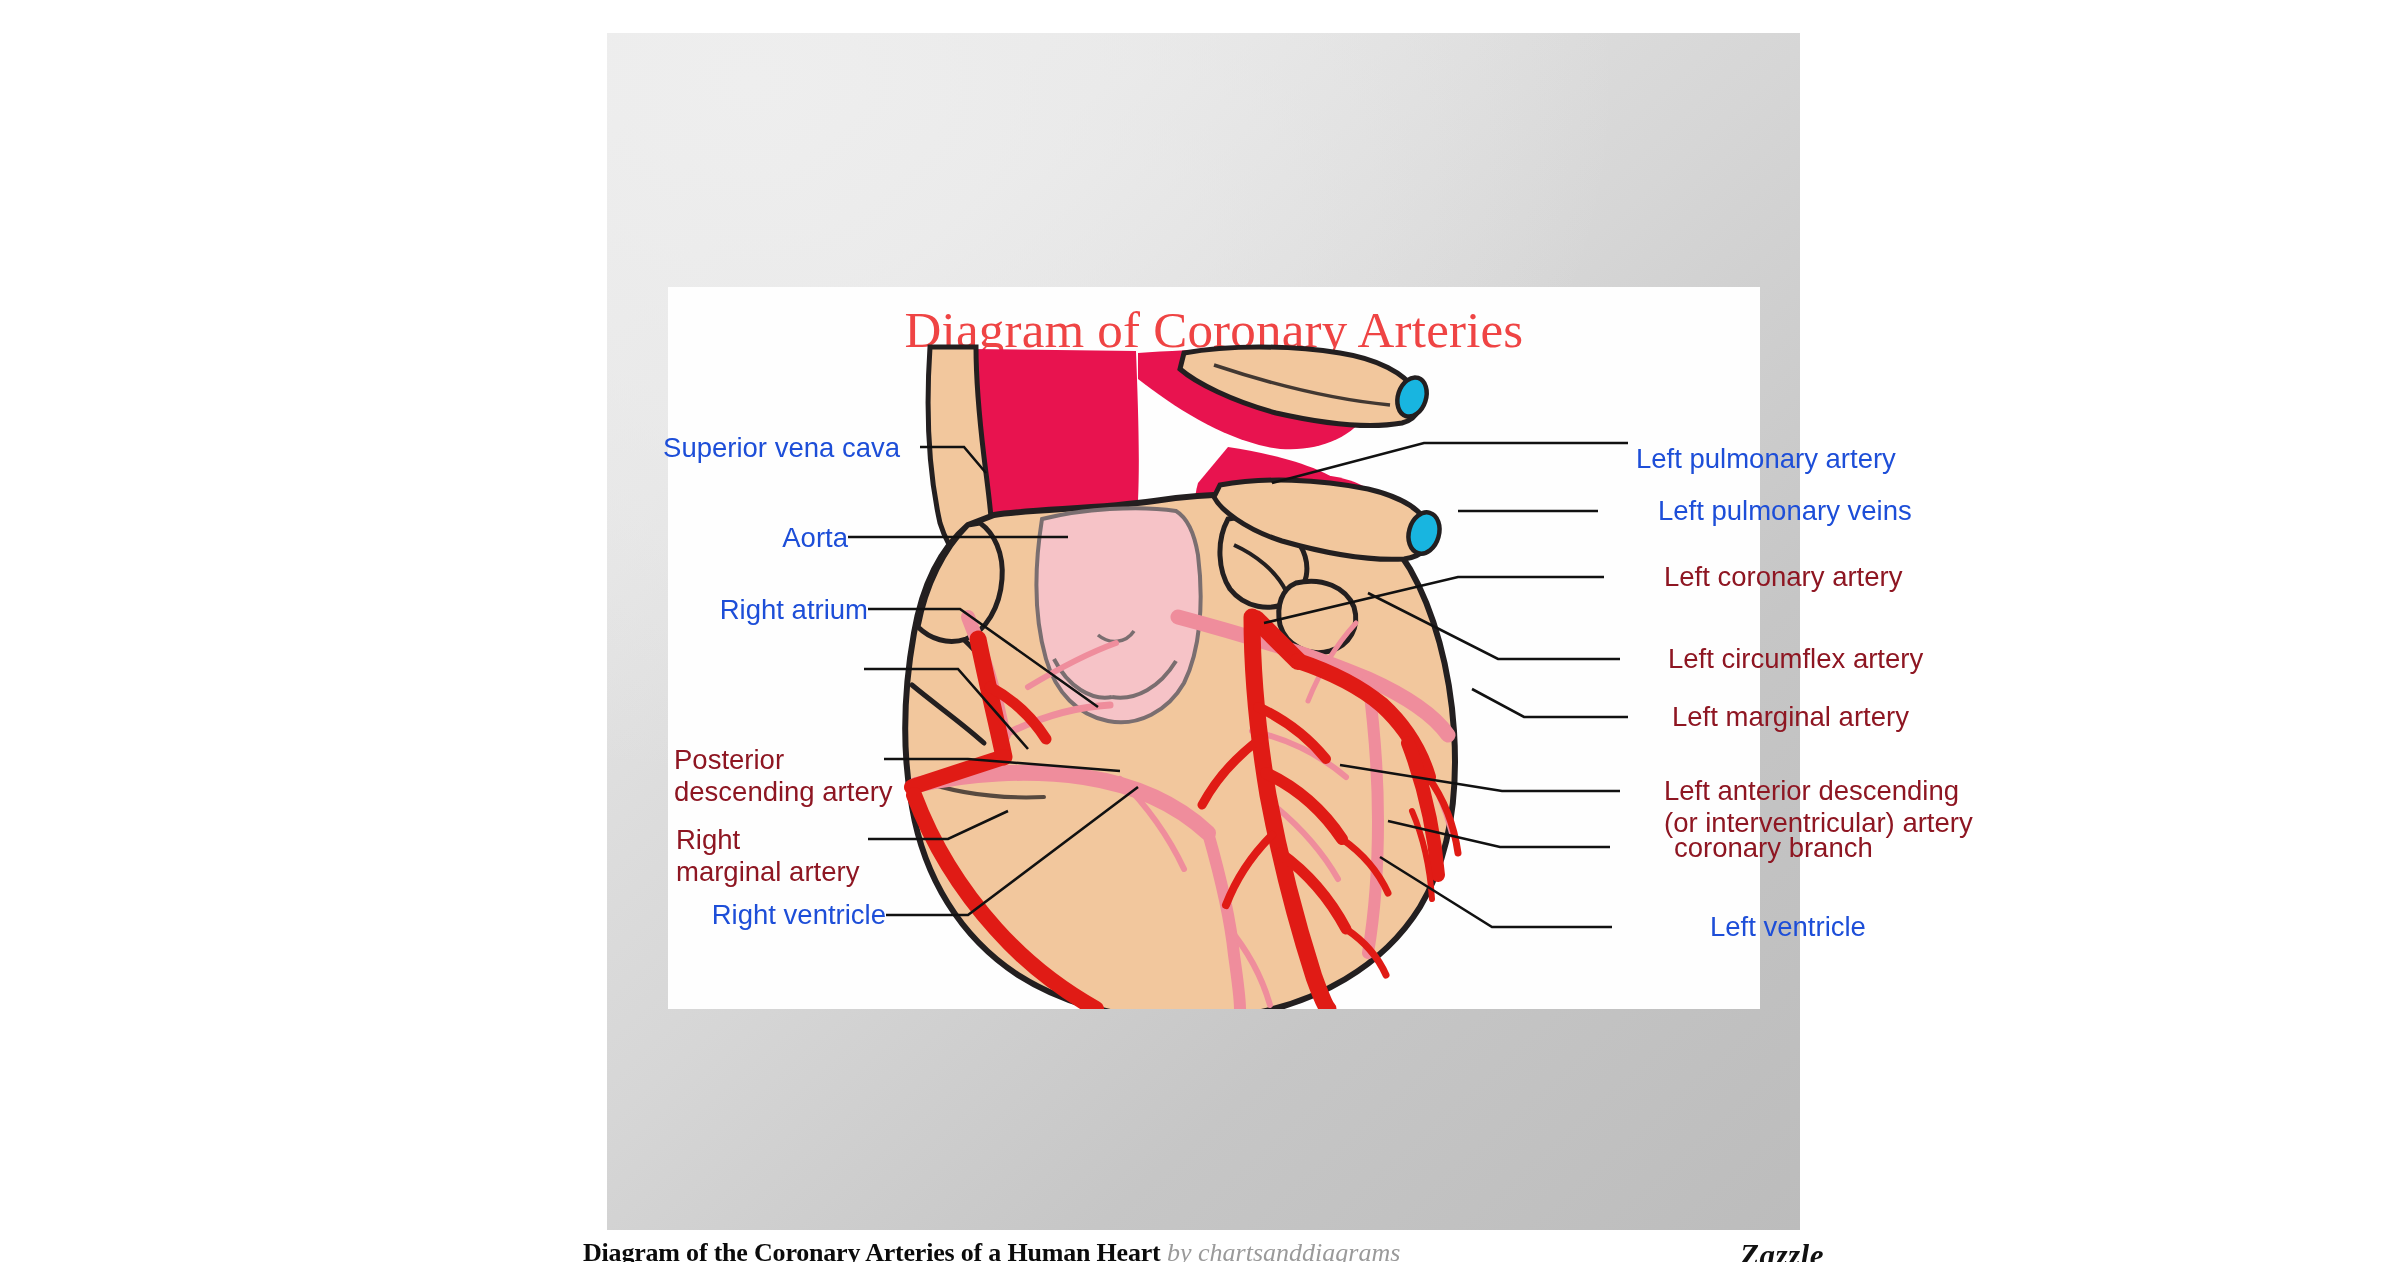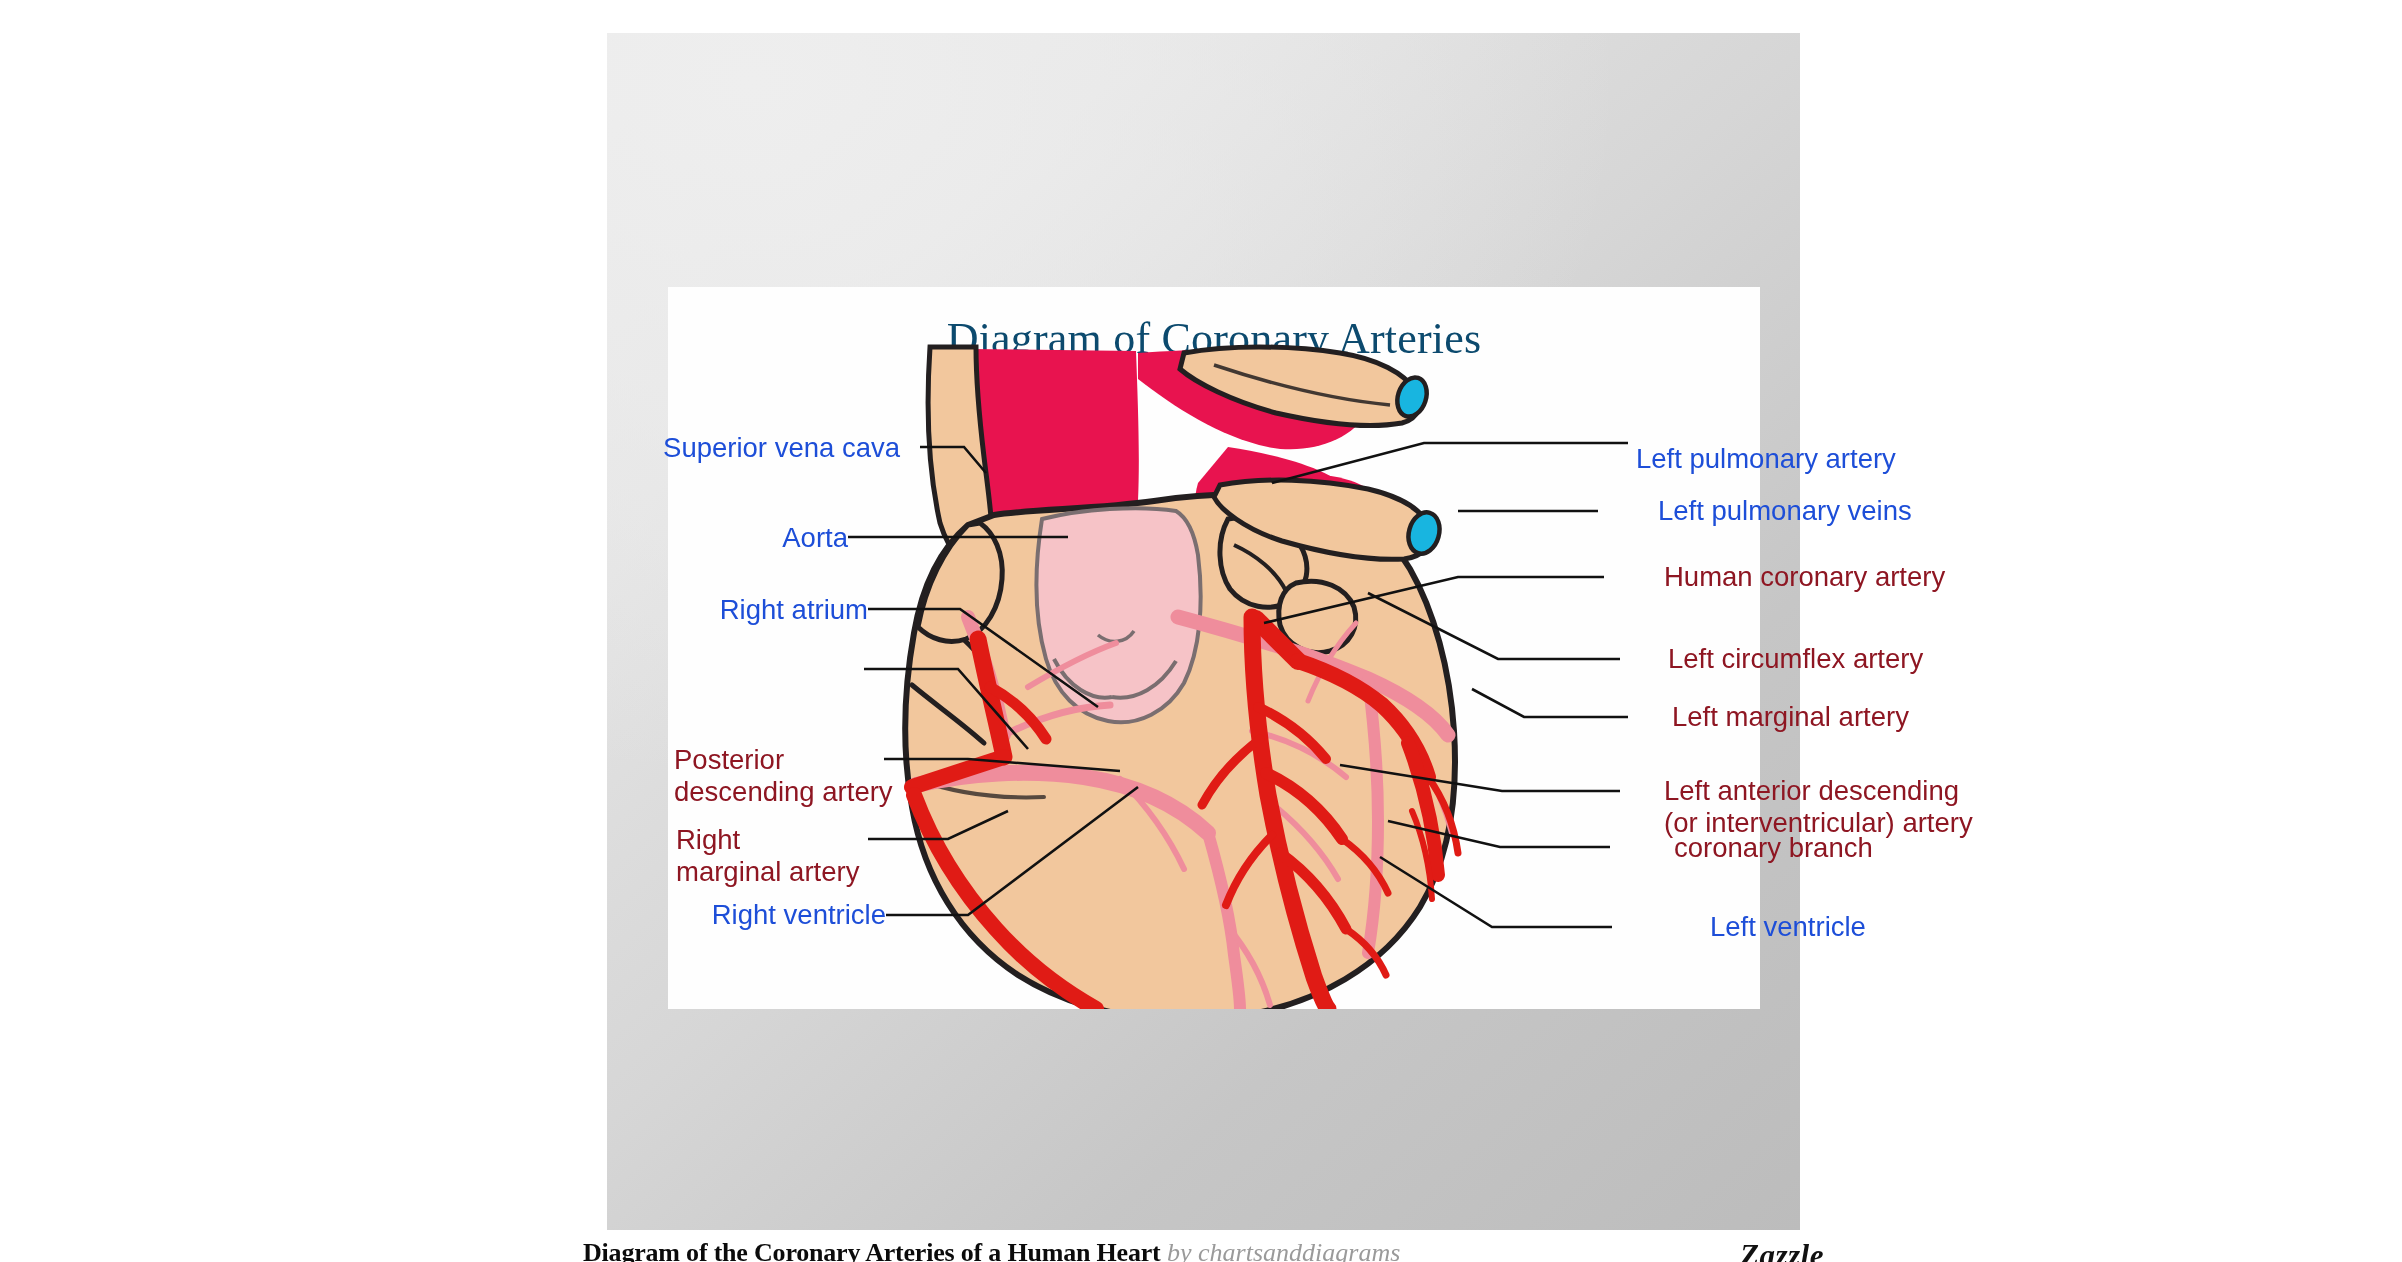--- a/index.html
+++ b/index.html
@@ -13,22 +13,22 @@
       radial-gradient(ellipse 1500px 1200px at 12% 4%, #eeeeee 0%, rgba(238,238,238,0) 58%),
       linear-gradient(138deg,#e9e9e9 0%,#e4e4e4 22%,#d6d6d6 48%,#c6c6c6 72%,#bcbcbc 100%);
   }
 
   
   #panel{
     position:absolute;left:61px;top:254px;width:1092px;height:722px;
     background:#fefefe;
   }
   #title{
-    position:absolute;left:0;top:26px;width:100%;text-align:center;
-    font-family:"Liberation Serif",serif;font-size:44px;color:#0c4a6e;
+    position:absolute;left:0;top:14px;width:100%;text-align:center;
+    font-family:"Liberation Serif",serif;font-size:51px;color:#ef4444;
     letter-spacing:.2px;
   }
 
   
   #art{position:absolute;left:0;top:0;width:1092px;height:722px;overflow:hidden;}
 
   
   .lbl{
     position:absolute;font-family:"Liberation Sans",sans-serif;
     font-size:27.5px;line-height:32px;white-space:pre-line;
@@ -248,21 +248,21 @@
 
       <div class="lbl dred ll" style="left:8px;top:537px;width:220px;">Right
 marginal artery</div>
 
       <div class="lbl blue lr" style="left:-20px;top:612px;width:238px;">Right ventricle</div>
 
       <div class="lbl blue ll" style="left:968px;top:156px;width:290px;">Left pulmonary artery</div>
 
       <div class="lbl blue ll" style="left:990px;top:208px;width:290px;">Left pulmonary veins</div>
 
-      <div class="lbl dred ll" style="left:996px;top:274px;width:290px;">Human coronary artery</div>
+      <div class="lbl dred ll" style="left:996px;top:274px;width:290px;">Left coronary artery</div>
 
       <div class="lbl dred ll" style="left:1000px;top:356px;width:300px;">Left circumflex artery</div>
 
       <div class="lbl dred ll" style="left:1004px;top:414px;width:290px;">Left marginal artery</div>
 
       <div class="lbl dred ll" style="left:996px;top:488px;width:330px;">Left anterior descending
 (or interventricular) artery</div>
 
       <div class="lbl dred ll" style="left:1006px;top:545px;width:300px;">coronary branch</div>
 

